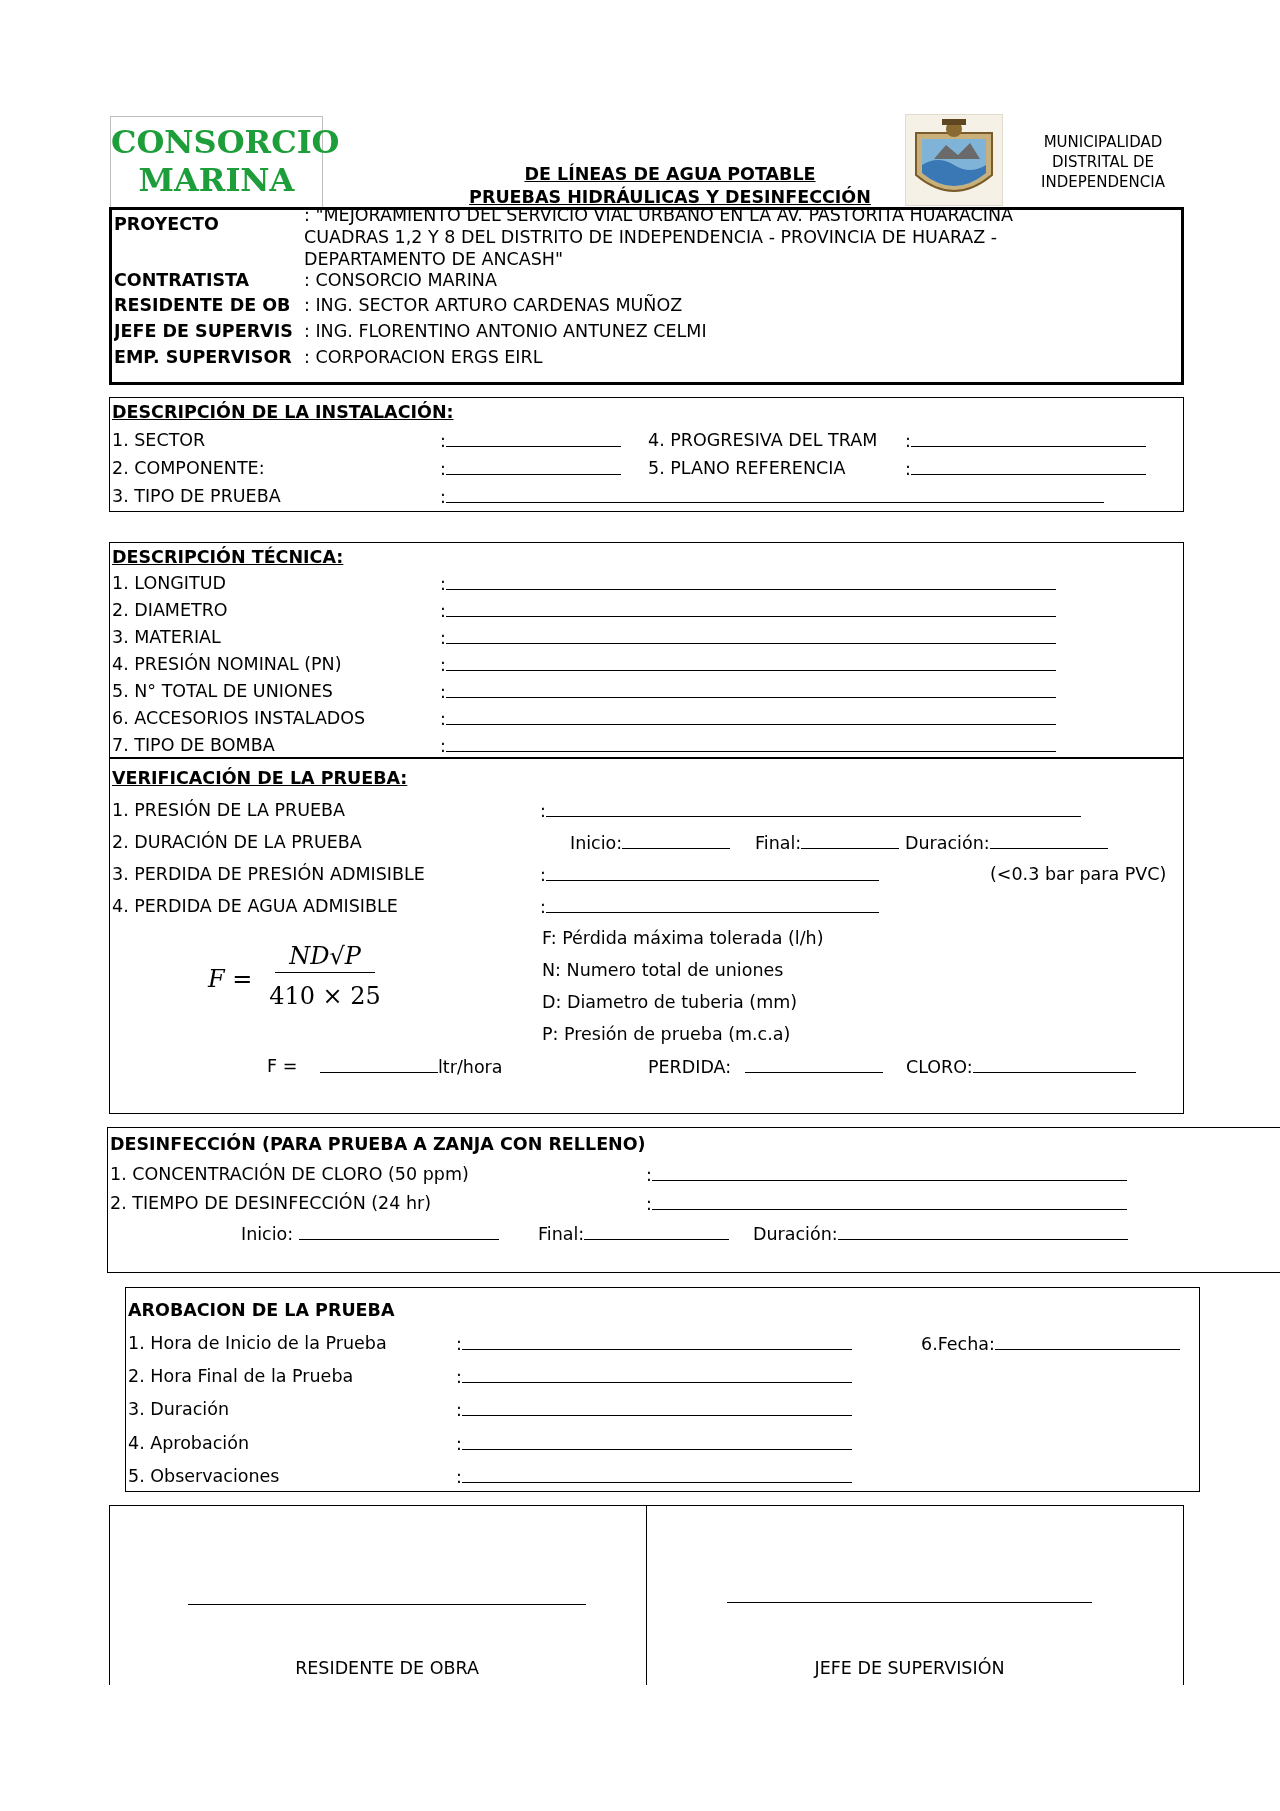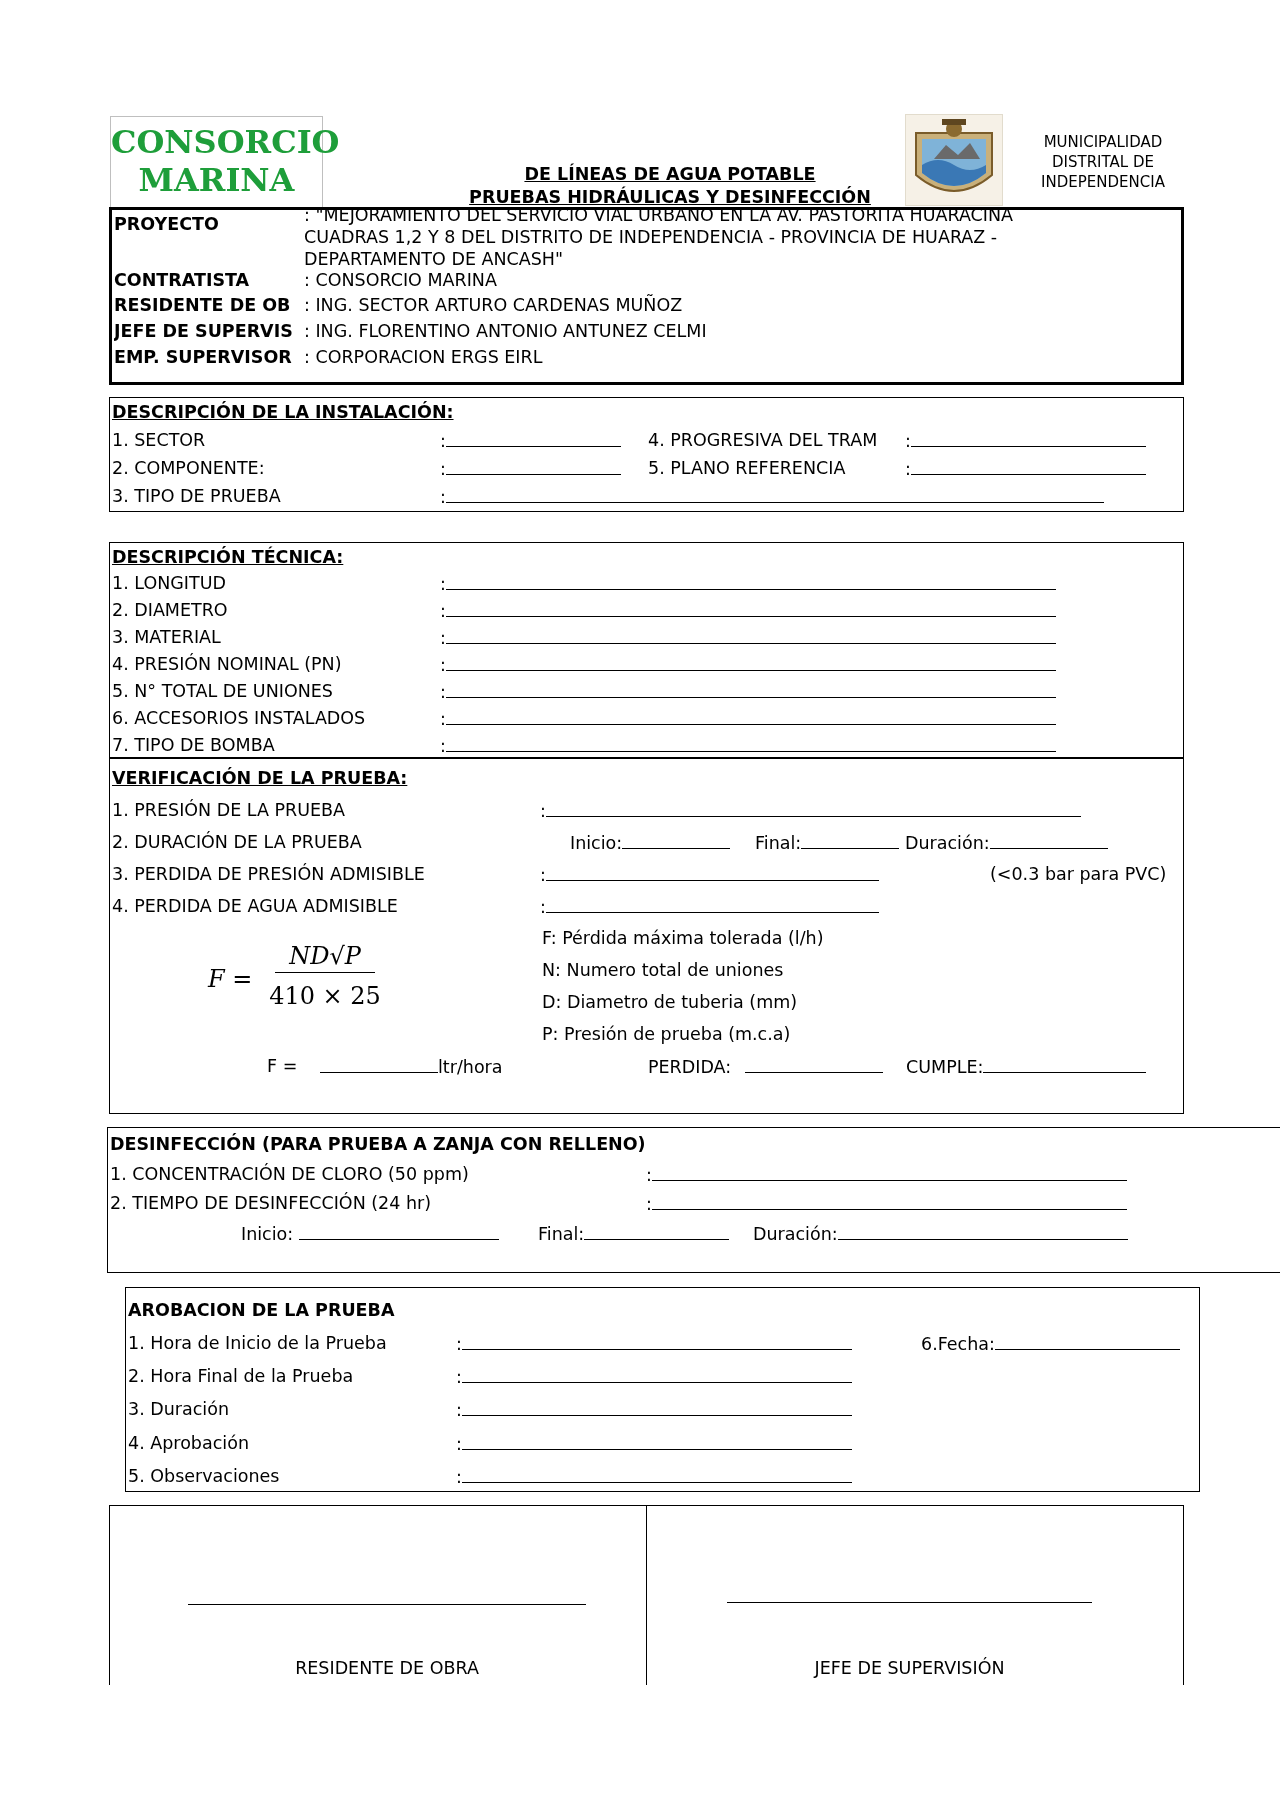--- a/index.html
+++ b/index.html
@@ -132,21 +132,21 @@
   <div class="formula" style="left:152px; top:224px; width:126px; text-align:center; font-style:normal;">410 × 25</div>
 
   <div class="abs" style="left:432px; top:170px;">F: Pérdida máxima tolerada  (l/h)</div>
   <div class="abs" style="left:432px; top:202px;">N: Numero total de uniones</div>
   <div class="abs" style="left:432px; top:234px;">D: Diametro de tuberia (mm)</div>
   <div class="abs" style="left:432px; top:266px;">P: Presión de prueba (m.c.a)</div>
 
   <div class="abs" style="left:157px; top:298px;">F =</div>
   <div class="abs" style="left:210px; top:298px;"><span class="ul" style="width:118px;"></span><span>ltr/hora</span></div>
   <div class="abs" style="left:538px; top:298px;"><span>PERDIDA:</span><span class="ul" style="width:138px; margin-left:14px;"></span></div>
-  <div class="abs" style="left:796px; top:298px;"><span>CUMPLE:</span><span class="ul" style="width:163px;"></span></div>
+  <div class="abs" style="left:796px; top:298px;"><span>CLORO:</span><span class="ul" style="width:163px;"></span></div>
 </div>
 
 <div class="box" style="left:107px; top:1127px; width:1252px; height:146px;">
   <div class="abs sec-title plain" style="left:2px; top:6px;">DESINFECCIÓN (PARA PRUEBA A ZANJA CON RELLENO)</div>
 
   <div class="abs" style="left:2px; top:36px;">1. CONCENTRACIÓN DE CLORO (50 ppm)</div>
   <div class="abs" style="left:538px; top:36px;">:<span class="ul" style="width:475px;"></span></div>
 
   <div class="abs" style="left:2px; top:65px;">2. TIEMPO DE DESINFECCIÓN (24 hr)</div>
   <div class="abs" style="left:538px; top:65px;">:<span class="ul" style="width:475px;"></span></div>

